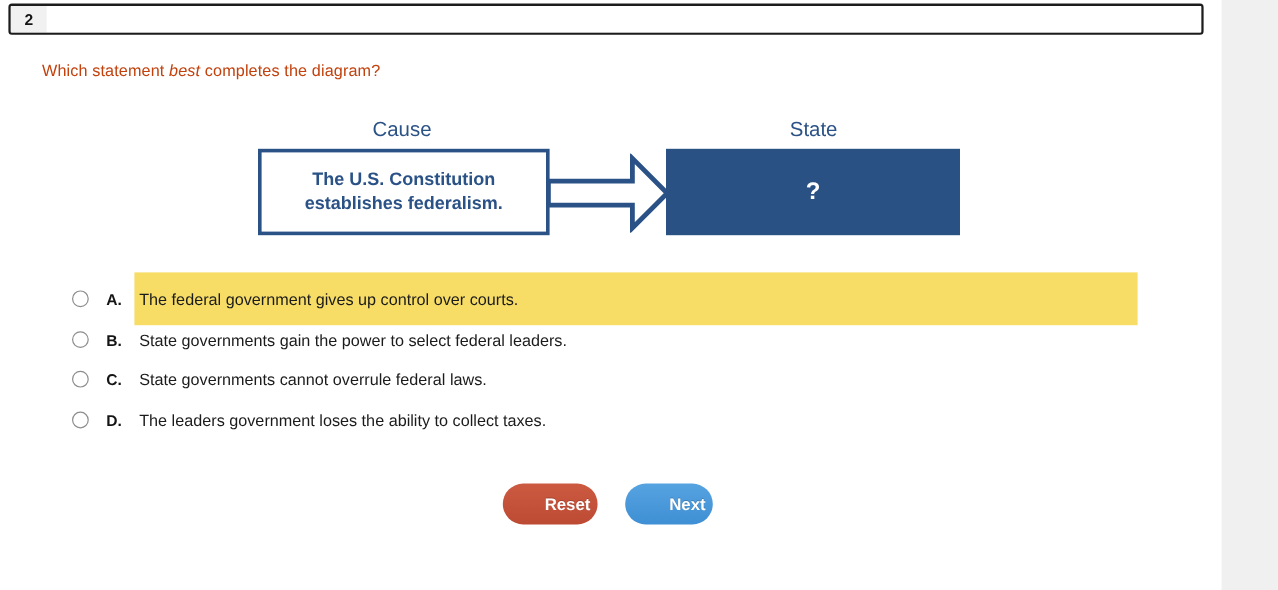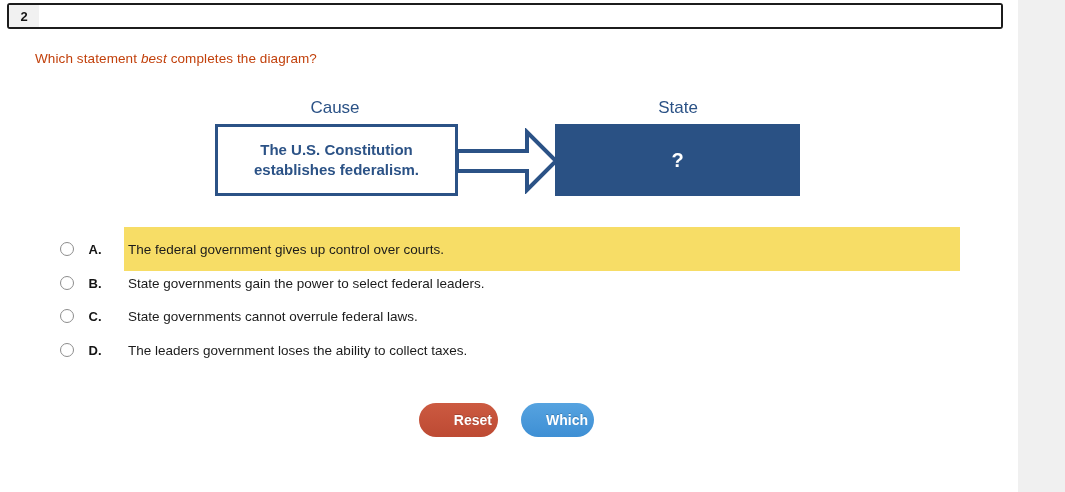--- a/index.html
+++ b/index.html
@@ -156,21 +156,20 @@
     font-size: 13px;
     font-weight: bold;
     color: #141414;
     margin-left: 4px;
   }
   .opt-text-wrap {
     flex: 1;
     height: 44px;
     display: flex;
     align-items: center;
-    margin-left: 12px;
   }
   .opt-text {
     font-size: 13.5px;
     color: #1b1b1b;
     padding-left: 4px;
   }
   .opt-text-wrap.hl {
     background: #f7dd66;
     width: 836px;
     flex: 0 0 auto;
@@ -259,13 +258,13 @@
 
 <div class="option" id="opt-d">
   <div class="radio"></div>
   <div class="opt-letter">D.</div>
   <div class="opt-text-wrap">
     <div class="opt-text">The leaders government loses the ability to collect taxes.</div>
   </div>
 </div>
 
 <button class="btn" id="btn-reset">Reset</button>
-<button class="btn" id="btn-next">Which</button>
+<button class="btn" id="btn-next">Next</button>
 
 </body></html>

